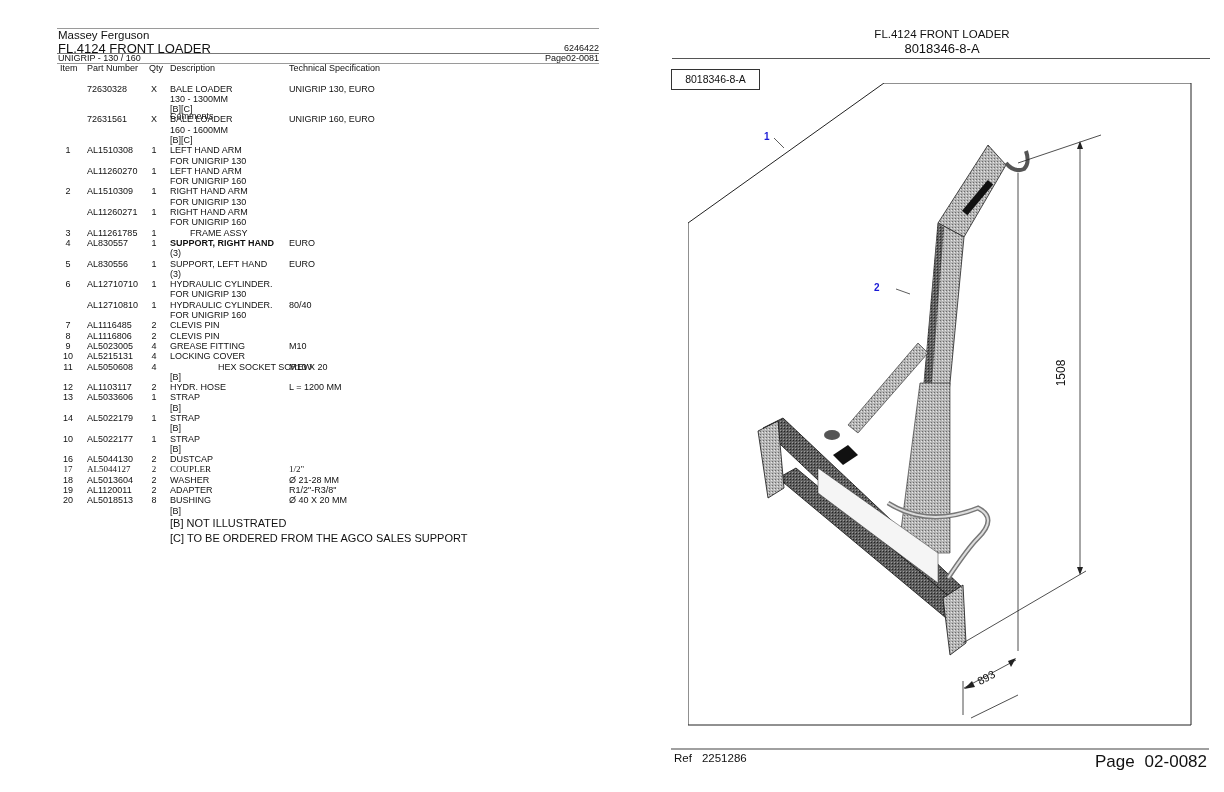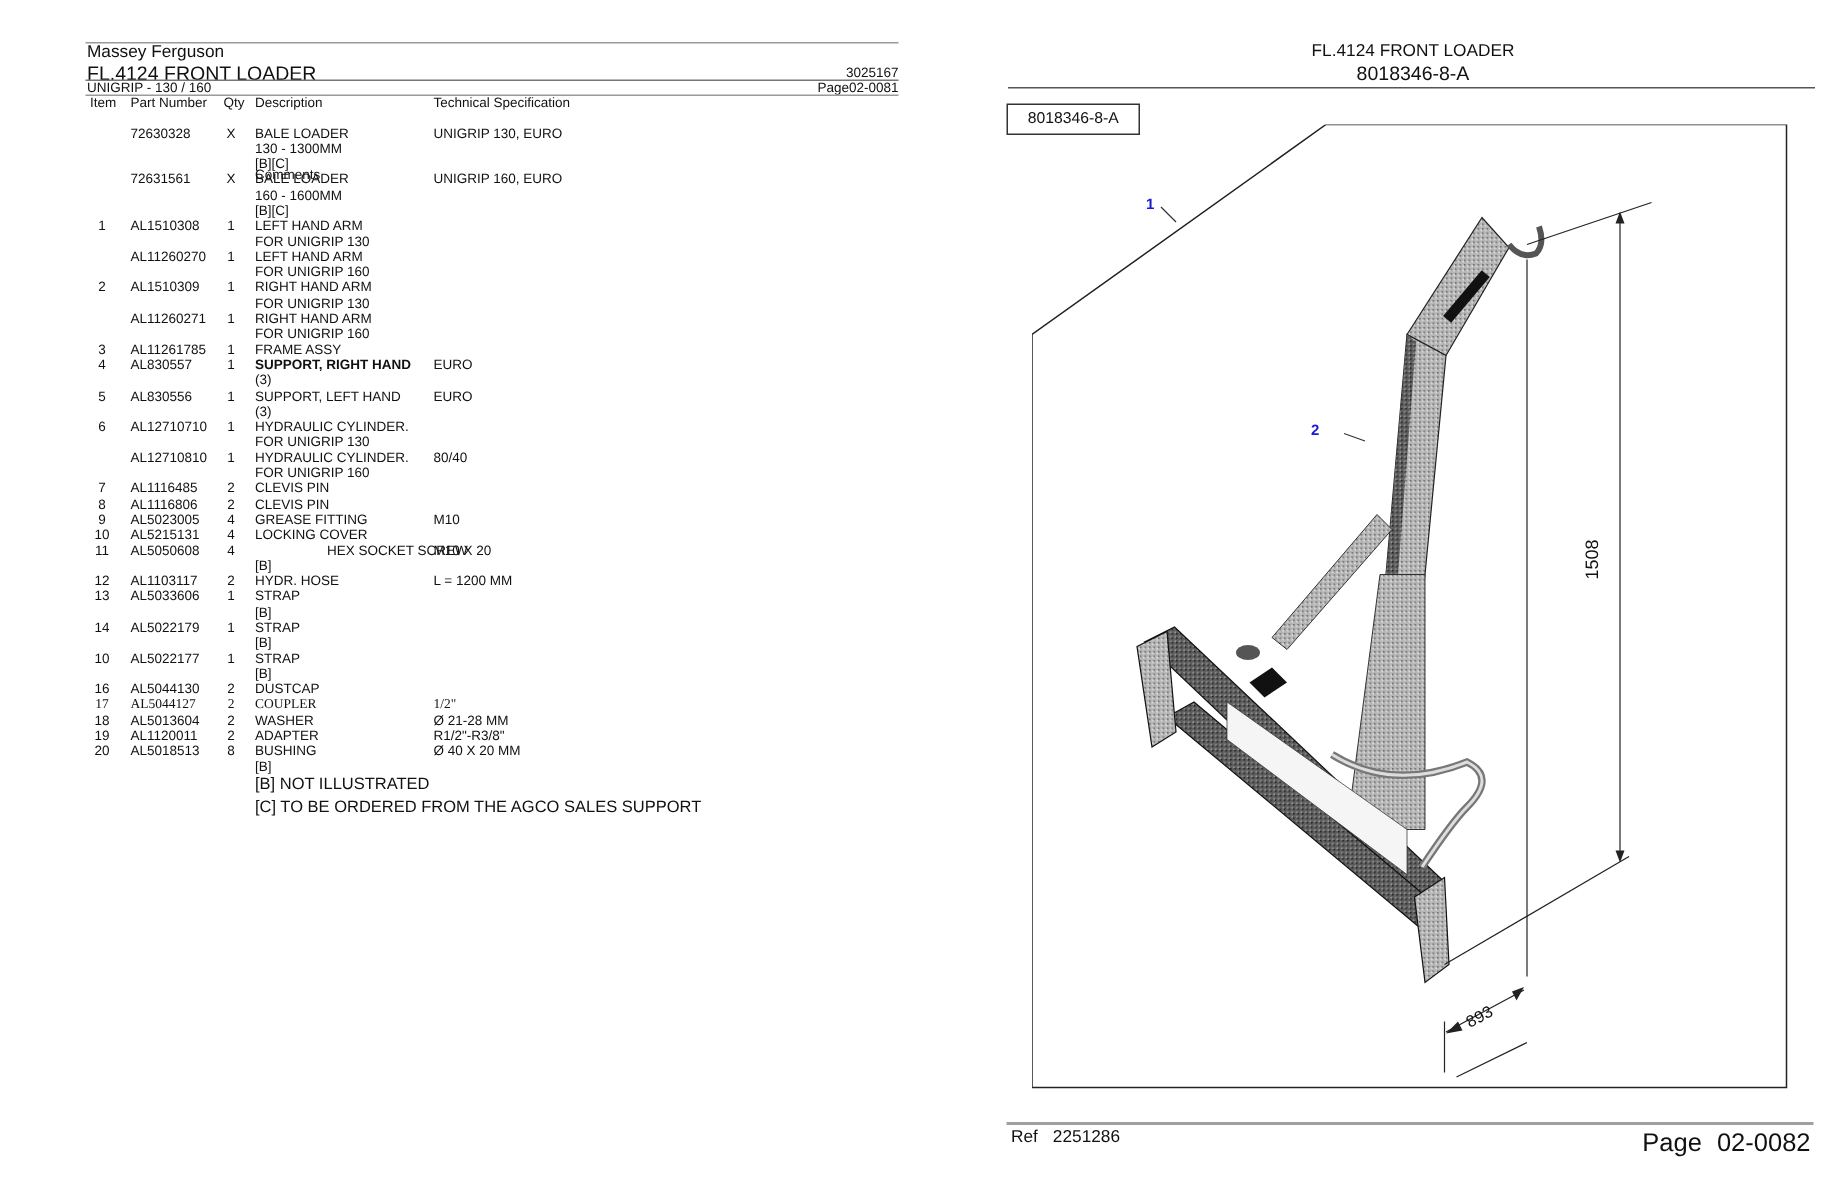--- a/index.html
+++ b/index.html
@@ -35,21 +35,21 @@
   .rpage span + span { margin-left:10px; }
   .callout { position:absolute; font-size:10px; font-weight:bold; color:#1a1ad6; }
 </style>
 </head>
 <body>
 
 <div class="left">
   <div class="hline" style="top:28px;width:542px;"></div>
   <div class="brand">Massey Ferguson</div>
   <div class="title">FL.4124 FRONT LOADER</div>
-  <div class="docno">3025167</div>
+  <div class="docno">6246422</div>
   <div class="hline" style="top:53px;width:542px;border-top-color:#777;"></div>
   <div class="subtitle">UNIGRIP - 130 / 160</div>
   <div class="pageno">Page02-0081</div>
   <div class="hline" style="top:63px;width:542px;"></div>
 
   <div class="colhdr" style="left:3px;">Item</div>
   <div class="colhdr" style="left:30px;">Part Number</div>
   <div class="colhdr" style="left:92px;">Qty</div>
   <div class="colhdr" style="left:113px;">Description</div>
   <div class="colhdr" style="left:113px;top:73px;margin-top:38px;">Comments</div>
@@ -103,21 +103,21 @@
         <div class="cell c-part">AL11260271</div>
         <div class="cell c-qty">1</div>
         <div class="cell c-desc" style="top: 0px;">RIGHT HAND ARM</div>
         <div class="cell c-desc" style="top: 10.3px;">FOR UNIGRIP 160</div>
         <div class="cell c-spec"></div>
       </div>
       <div class="row" style="height: 10.3px;">
         <div class="cell c-item">3</div>
         <div class="cell c-part">AL11261785</div>
         <div class="cell c-qty">1</div>
-        <div class="cell c-desc" style="top: 0px;">FRAME ASSY</div>
+        <div class="cell c-desc" style="top: 0px; margin-left: 20px;">FRAME ASSY</div>
         <div class="cell c-spec"></div>
       </div>
       <div class="row" style="height: 20.6px;">
         <div class="cell c-item">4</div>
         <div class="cell c-part">AL830557</div>
         <div class="cell c-qty">1</div>
         <div class="cell c-desc" style="top: 0px; font-weight: bold;">SUPPORT, RIGHT HAND</div>
         <div class="cell c-desc" style="top: 10.3px;">(3)</div>
         <div class="cell c-spec">EURO</div>
       </div>

